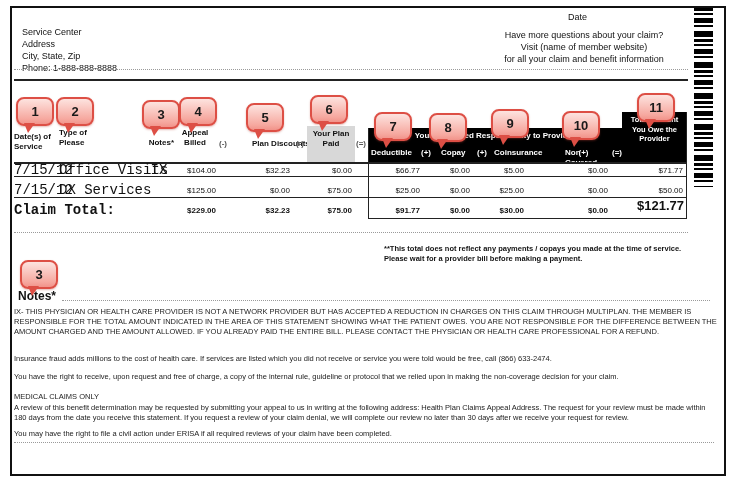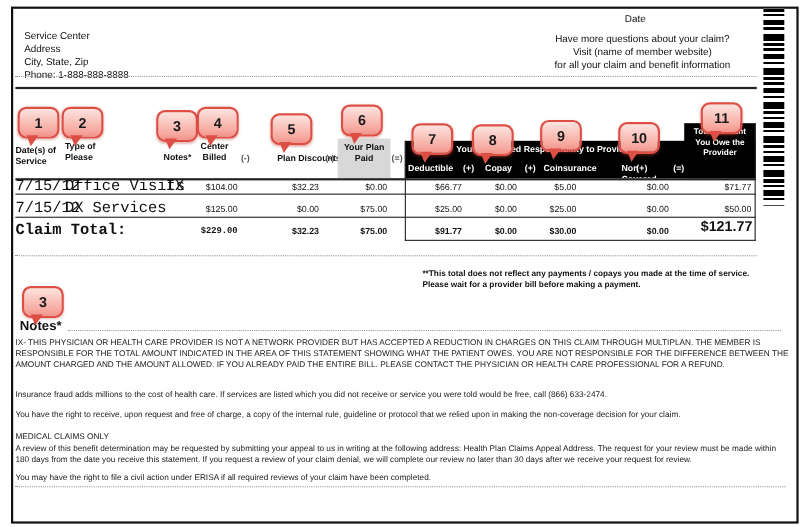--- a/index.html
+++ b/index.html
@@ -98,21 +98,21 @@
       <span class="tail"></span>
     </div>
   <div class="badge" style="left:637px;top:93px;">
       <span>11</span>
       <span class="tail"></span>
     </div>
 
   <div class="abs hdr" style="left:14px;top:132px;width:44px;">Date(s) of Service</div>
   <div class="abs hdr" style="left:59px;top:128px;width:42px;">Type of Please</div>
   <div class="abs hdr" style="left:140px;top:138px;width:34px;text-align:right;">Notes*</div>
-  <div class="abs hdr" style="left:172px;top:128px;width:46px;text-align:center;">Center Billed</div>
+  <div class="abs hdr" style="left:172px;top:128px;width:46px;text-align:center;">Appeal Billed</div>
   <div class="abs op" style="left:219px;top:139px;">(-)</div>
   <div class="abs hdr" style="left:232px;top:139px;padding-left:20px;">Plan Discounts</div>
   <div class="abs op" style="left:296px;top:139px;">(-)</div>
   <div class="gray-box"></div>
   <div class="abs hdr" style="left:308px;top:129px;width:46px;text-align:center;">Your Plan Paid</div>
   <div class="abs op" style="left:356px;top:139px;">(=)</div>
 
   <div class="band" style="left:368px;top:128px;width:319px;height:34px;"></div>
   <div class="band" style="left:622px;top:112px;width:65px;height:50px;"></div>
   <div class="abs band-text" style="left:368px;top:131px;width:254px;text-align:center;">Your Combined Responsibility to Provider</div>
@@ -159,21 +159,21 @@
   <div class="money" style="left:166px;top:186px;">$125.00</div>
   <div class="money" style="left:240px;top:186px;">$0.00</div>
   <div class="money" style="left:302px;top:186px;">$75.00</div>
   <div class="money" style="left:370px;top:186px;">$25.00</div>
   <div class="money" style="left:420px;top:186px;">$0.00</div>
   <div class="money" style="left:474px;top:186px;">$25.00</div>
   <div class="money" style="left:558px;top:186px;">$0.00</div>
   <div class="money" style="left:633px;top:186px;">$50.00</div>
 
   <div class="abs cell bold" style="left:14px;top:206px;">Claim Total:</div>
-  <div class="money bold" style="left:166px;top:206px;font-family:Liberation Mono, monospace;">$229.00</div>
+  <div class="money bold" style="left:166px;top:206px;">$229.00</div>
   <div class="money bold" style="left:240px;top:206px;">$32.23</div>
   <div class="money bold" style="left:302px;top:206px;">$75.00</div>
   <div class="money bold" style="left:370px;top:206px;">$91.77</div>
   <div class="money bold" style="left:420px;top:206px;">$0.00</div>
   <div class="money bold" style="left:474px;top:206px;">$30.00</div>
   <div class="money bold" style="left:558px;top:206px;">$0.00</div>
   <div class="money bold" style="left:614px;top:201px;width:70px;font-size:13px;">$121.77</div>
 
   <div class="dotted" style="left:14px;top:232px;width:674px;"></div>
 

